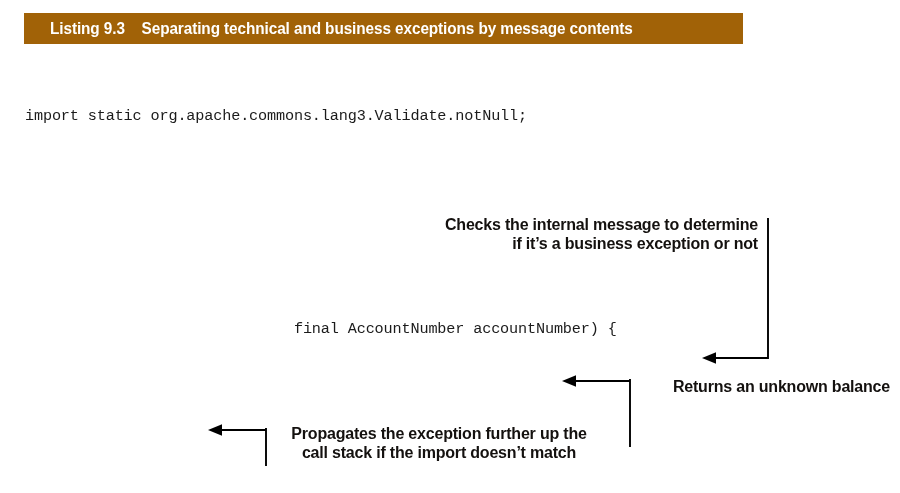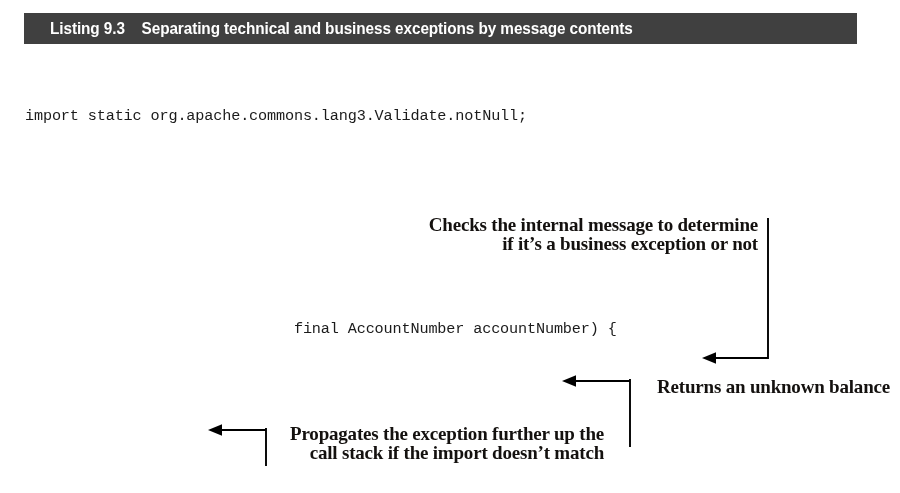--- a/index.html
+++ b/index.html
@@ -14,23 +14,23 @@
     background: #ffffff;
     overflow: hidden;
     font-family: "Liberation Sans", sans-serif;
   }
 
   
   #caption-bar {
     position: absolute;
     left: 24px;
     top: 13px;
-    width: 833px;
+    width: 719px;
     height: 31px;
-    background: #404040;
+    background: #a16207;
     display: flex;
     align-items: center;
   }
   #caption-text {
     color: #ffffff;
     font-family: "Liberation Sans", sans-serif;
     font-weight: bold;
     font-size: 16.5px;
     letter-spacing: -0.1px;
     white-space: pre;
@@ -58,23 +58,23 @@
     letter-spacing: -0.15px;
   }
   .code-line {
     white-space: pre;
     height: 23.6px;
   }
 
   
   .annot {
     position: absolute;
-    font-family: Liberation Serif, serif;
+    font-family: Liberation Sans, sans-serif;
     font-weight: bold;
-    font-size: 19px;
+    font-size: 16px;
     line-height: 19px;
     color: #14110f;
     white-space: pre;
     letter-spacing: -0.2px;
   }
   #annot-1 {
     left: 418px;
     top: 215px;
     width: 340px;
     text-align: right;
@@ -82,21 +82,21 @@
   #annot-2 {
     left: 640px;
     top: 377px;
     width: 250px;
     text-align: right;
   }
   #annot-3 {
     left: 274px;
     top: 424px;
     width: 330px;
-    text-align: right;
+    text-align: center;
   }
 
   
   #leaders {
     position: absolute;
     left: 0;
     top: 0;
     width: 900px;
     height: 493px;
     pointer-events: none;

